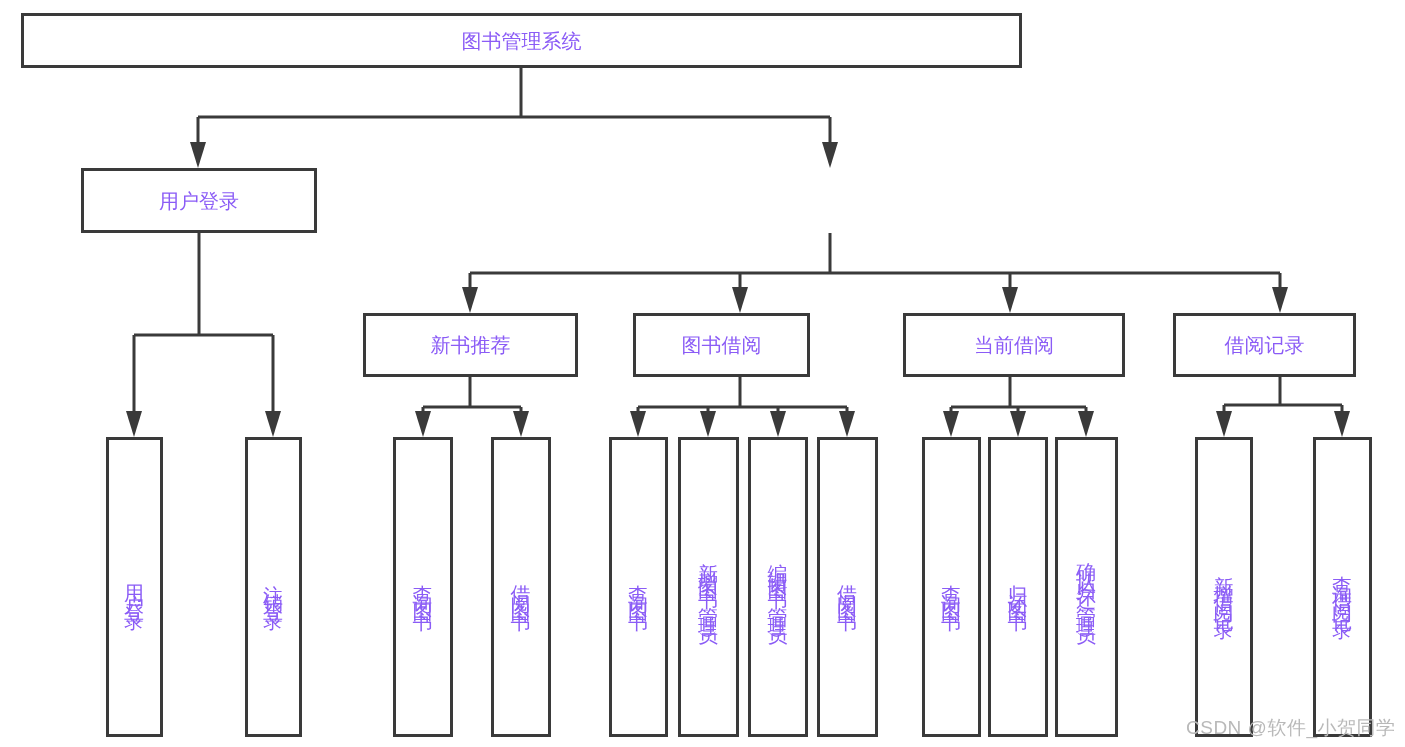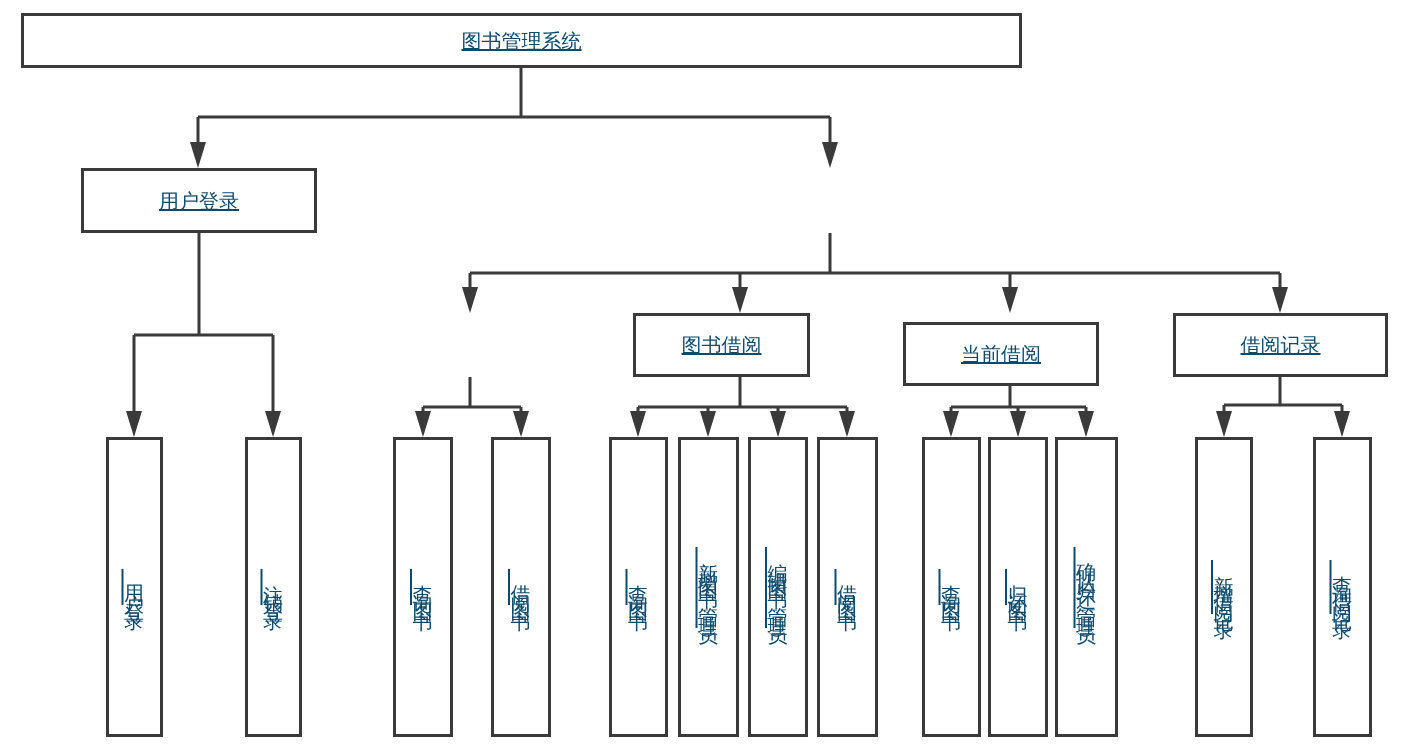--- a/index.html
+++ b/index.html
@@ -11,26 +11,25 @@
     overflow:hidden;
   }
   svg.lines{position:absolute;left:0;top:0;width:1405px;height:747px;}
   svg.lines path{stroke:#3a3a3a;stroke-width:3;fill:none;}
   svg.lines polygon{fill:#3a3a3a;stroke:none;}
   .box{
     position:absolute;
     box-sizing:border-box;
     background:#ffffff;
     border:3px solid #3a3a3a;
-    color:#0c4a6e;
+    color:#8b5cf6;
     display:flex;align-items:center;justify-content:center;
     font-size:20px;
     line-height:1;
     text-align:center;
-    text-decoration:underline;
   }
   .box .vt{
     writing-mode:vertical-rl;
     text-orientation:mixed;
     letter-spacing:9px;
     white-space:nowrap;
   }
   .watermark{
     position:absolute;
     left:1186px;top:715px;
@@ -78,27 +77,30 @@
   </svg>
 
   <div class="box" style="left:21px;top:13px;width:1001px;height:55px">
     <span>图书管理系统</span>
   </div>
 
   <div class="box" style="left:81px;top:168px;width:236px;height:65px">
     <span>用户登录</span>
   </div>
 
+  <div class="box" style="left:363px;top:313px;width:215px;height:64px">
+    <span>新书推荐</span>
+  </div>
   <div class="box" style="left:633px;top:313px;width:177px;height:64px">
     <span>图书借阅</span>
   </div>
-  <div class="box" style="left:903px;top:322px;width:196px;height:64px">
+  <div class="box" style="left:903px;top:313px;width:222px;height:64px">
     <span>当前借阅</span>
   </div>
-  <div class="box" style="left:1173px;top:313px;width:215px;height:64px">
+  <div class="box" style="left:1173px;top:313px;width:183px;height:64px">
     <span>借阅记录</span>
   </div>
 
   <div class="box" style="left:106px;top:437px;width:57px;height:300px">
     <span class="vt">用户登录</span>
   </div>
   <div class="box" style="left:245px;top:437px;width:57px;height:300px">
     <span class="vt">注销登录</span>
   </div>
 
@@ -132,14 +134,15 @@
     <span class="vt">确认归还（管理员）</span>
   </div>
 
   <div class="box" style="left:1195px;top:437px;width:58px;height:300px">
     <span class="vt">新增借阅记录</span>
   </div>
   <div class="box" style="left:1313px;top:437px;width:59px;height:300px">
     <span class="vt">查询借阅记录</span>
   </div>
 
+  <div class="watermark">CSDN @软件_小贺同学</div>
 
 </div>
 
 </body></html>

